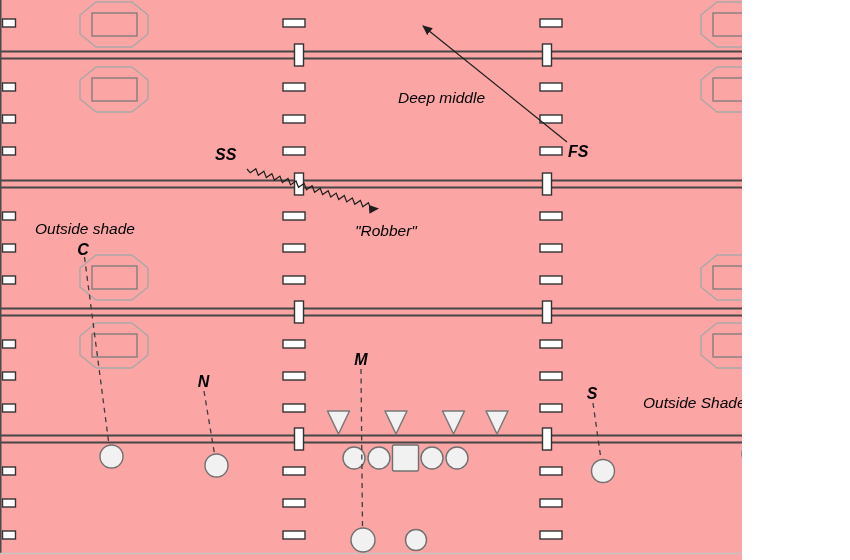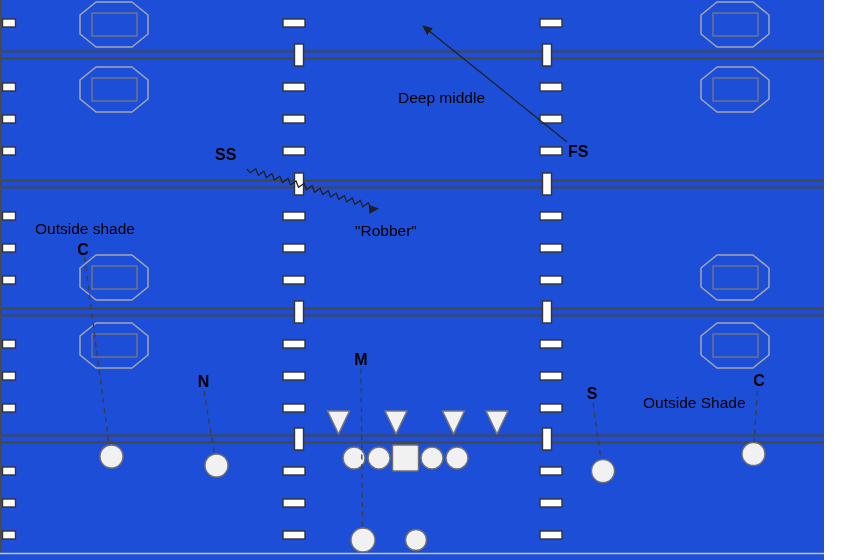--- a/index.html
+++ b/index.html
@@ -1,16 +1,16 @@
 <!DOCTYPE html>
 <html><head>
 <meta charset="utf-8">
 <style>
   html,body{margin:0;padding:0;background:#fff;}
-  .stage{position:relative;width:824px;height:560px;background:#1d4ed8;overflow:hidden;}
+  .stage{position:relative;width:742px;height:560px;background:#fca5a5;overflow:hidden;font-style:italic;}
   svg{display:block;}
   svg text{font-family:"Liberation Sans","DejaVu Sans",sans-serif;fill:#000;}
   svg text.bold{font-weight:bold;}
 </style>
 </head>
 <body>
 
 <div class="stage">
   <svg width="850" height="560" viewBox="0 0 850 560">
     <defs>

